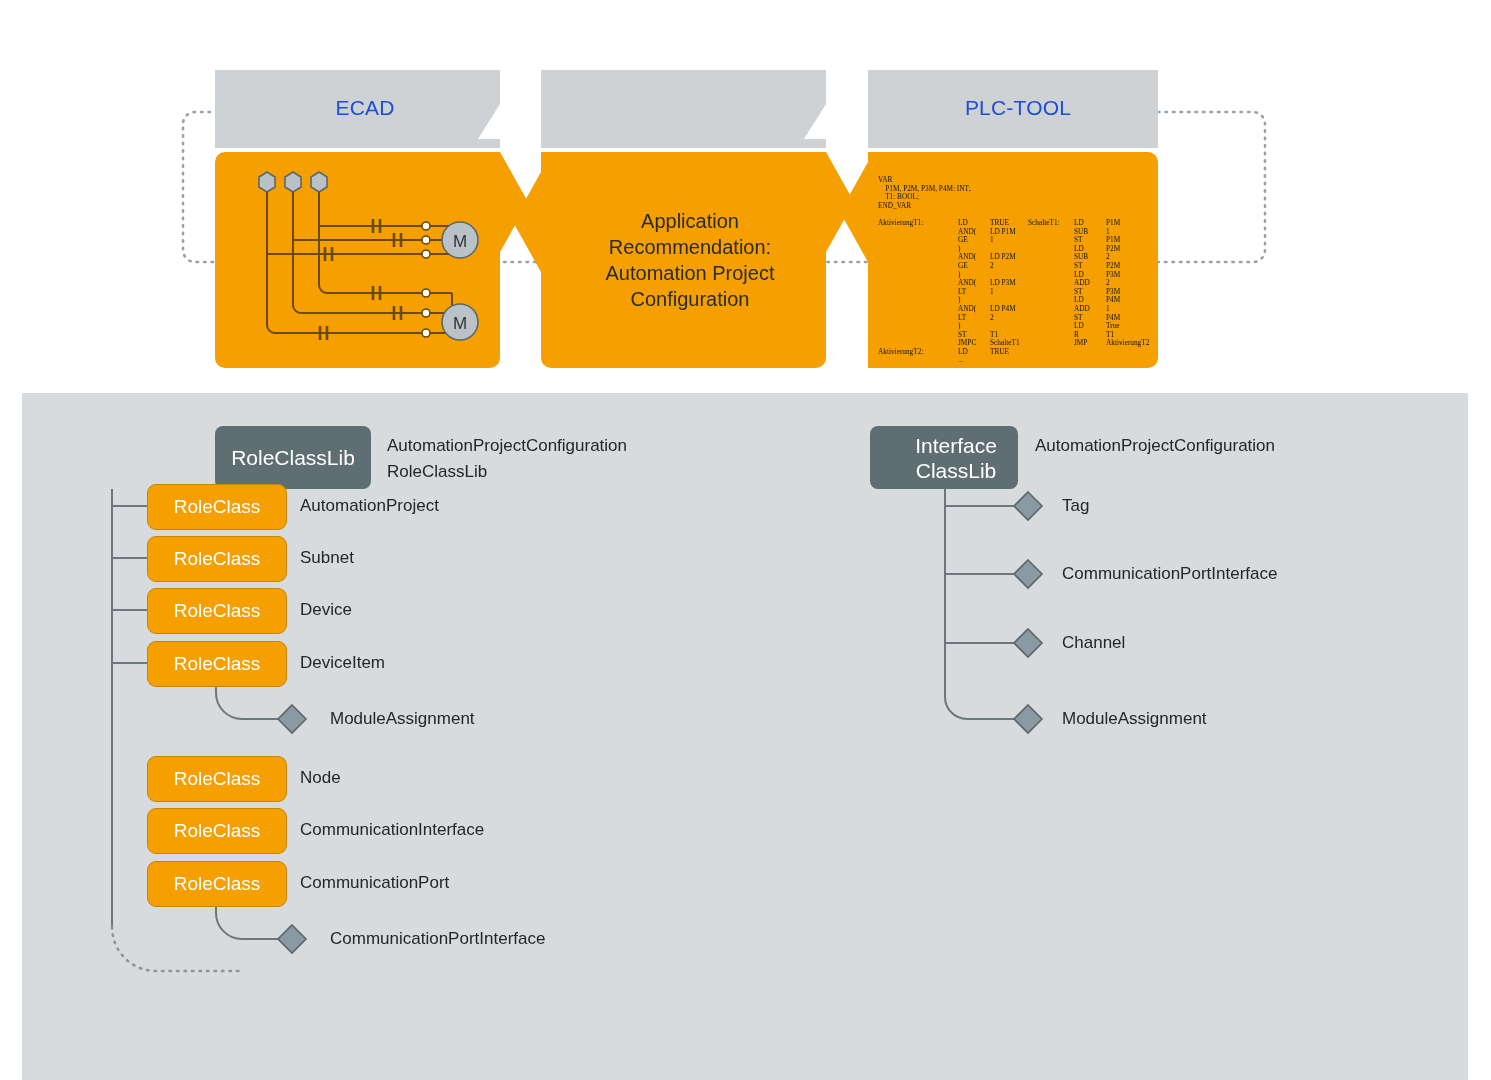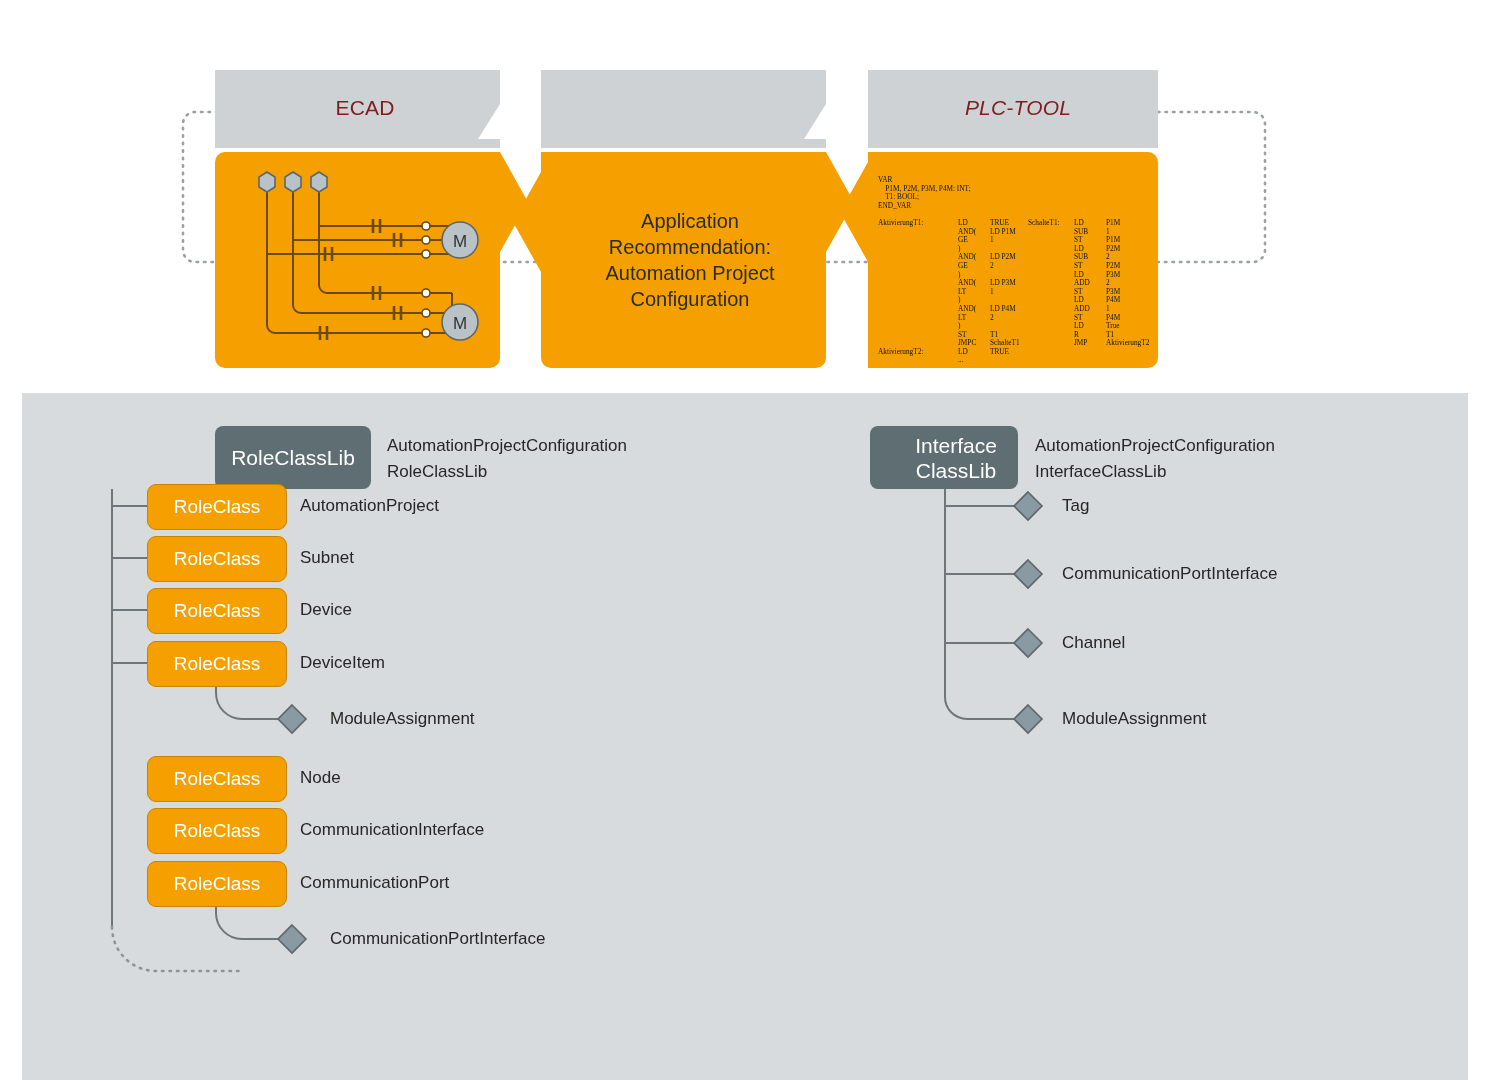--- a/index.html
+++ b/index.html
@@ -14,27 +14,27 @@
   }
   .stage { position: absolute; inset: 0; }
 
   
   #pipeline { position: absolute; left: 0; top: 0; width: 1491px; height: 380px; }
   #pipeline svg { position: absolute; left: 0; top: 0; }
 
   .hdr-label {
     position: absolute;
     font-size: 21px;
-    color: #7f1d1d;
+    color: #1d4ed8;
     letter-spacing: .2px;
     white-space: nowrap;
   }
   #hdr-ecad  { left: 215px; top: 96px; width: 300px; text-align: center; }
   #hdr-aml   { left: 541px; top: 96px; width: 300px; text-align: center; }
-  #hdr-plc   { left: 868px; top: 96px; width: 300px; text-align: center; font-style: italic; }
+  #hdr-plc   { left: 868px; top: 96px; width: 300px; text-align: center; }
 
   #aml-text {
     position: absolute;
     left: 570px; top: 208px; width: 240px;
     text-align: center;
     font-size: 20px; line-height: 26px;
     color: #2b2b2b;
   }
 
   
@@ -216,21 +216,20 @@
     <div class="nodelabel" id="roleclasslib-title" style="left:365px; top:40px;">
         <div>AutomationProjectConfiguration</div>
         <div>RoleClassLib</div>
       </div>
 
     <div class="libbox" id="interfaceclasslib-box" style="left:848px; top:33px; width:124px; height:63px;padding-left:24px;">
       <span id="iface-box-label">Interface<br>ClassLib</span>
     </div>
     <div class="nodelabel" id="interfaceclasslib-title" style="left:1013px; top:40px;">
         <div>AutomationProjectConfiguration</div>
-        <div>InterfaceClassLib</div>
       </div>
 
     <div id="role-nodes">
         <div class="roleclass" style="left: 125px; top: 91px;">
           <span>RoleClass</span>
         </div>
         <div class="nodelabel" style="left: 278px; top: 100px;">AutomationProject</div>
         <div class="roleclass" style="left: 125px; top: 143px;">
           <span>RoleClass</span>
         </div>

